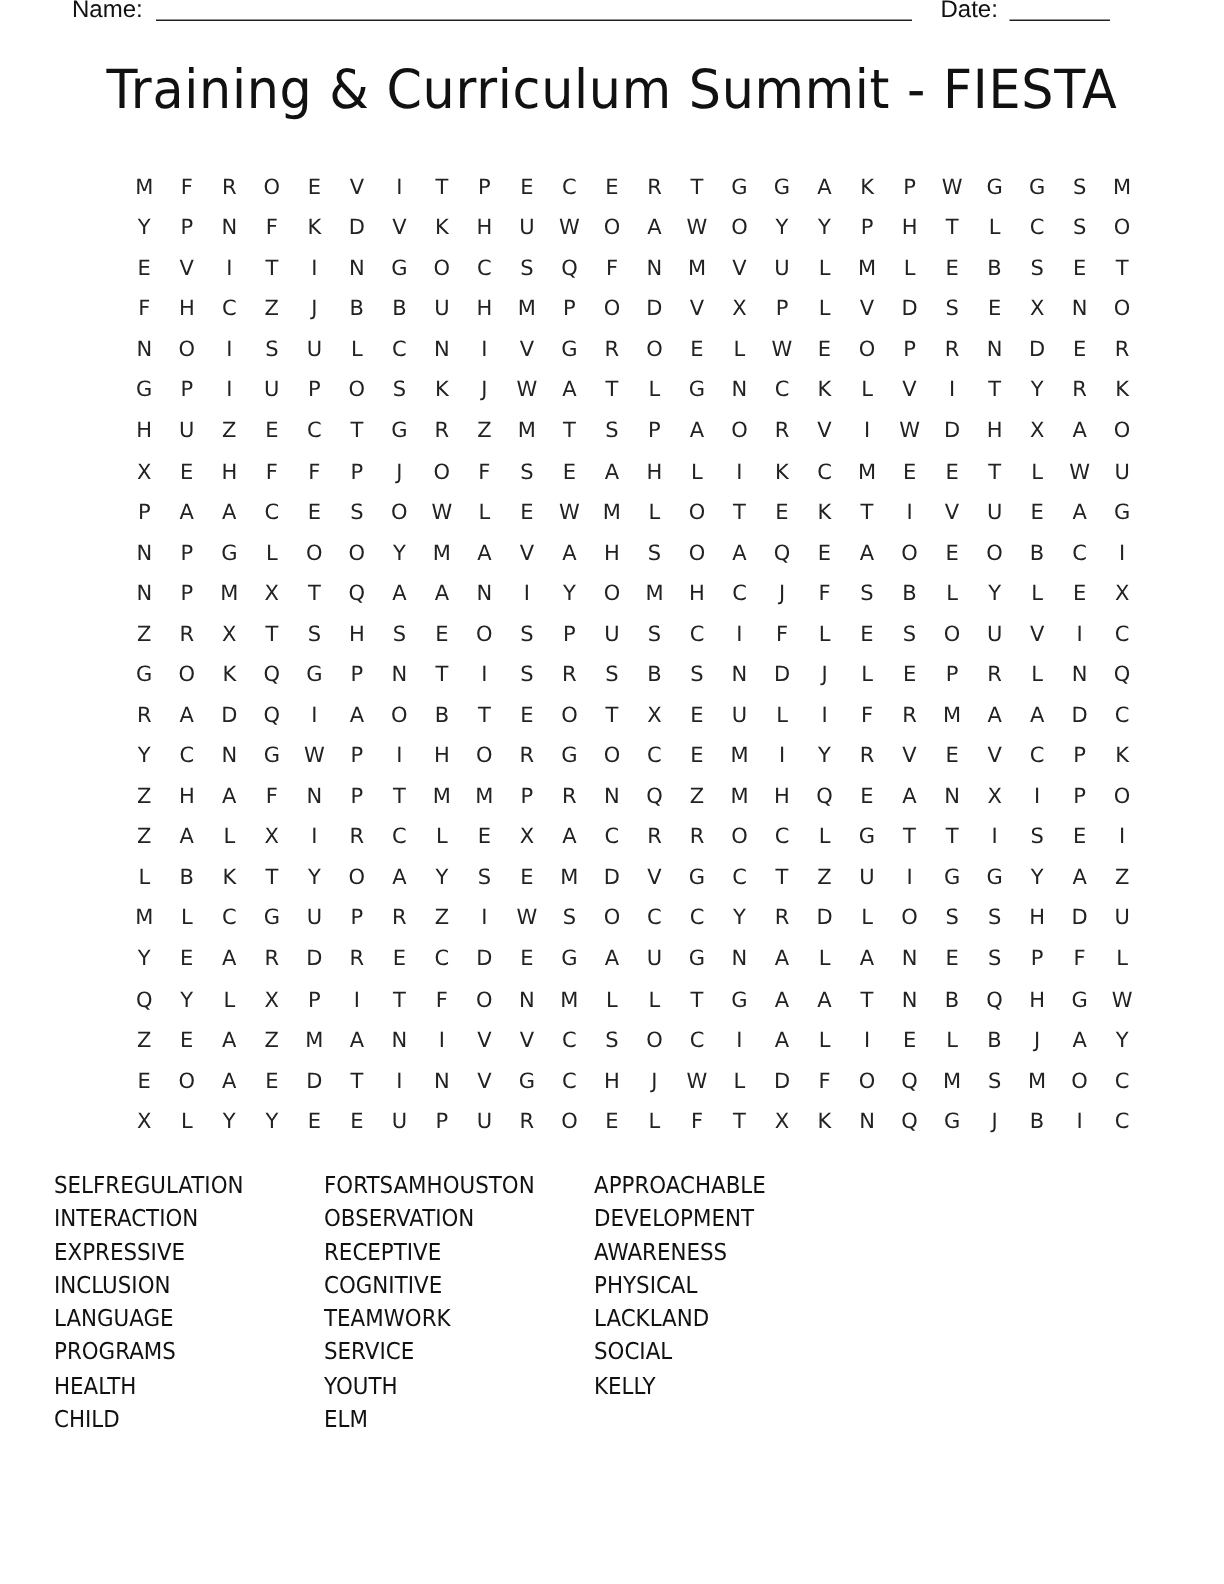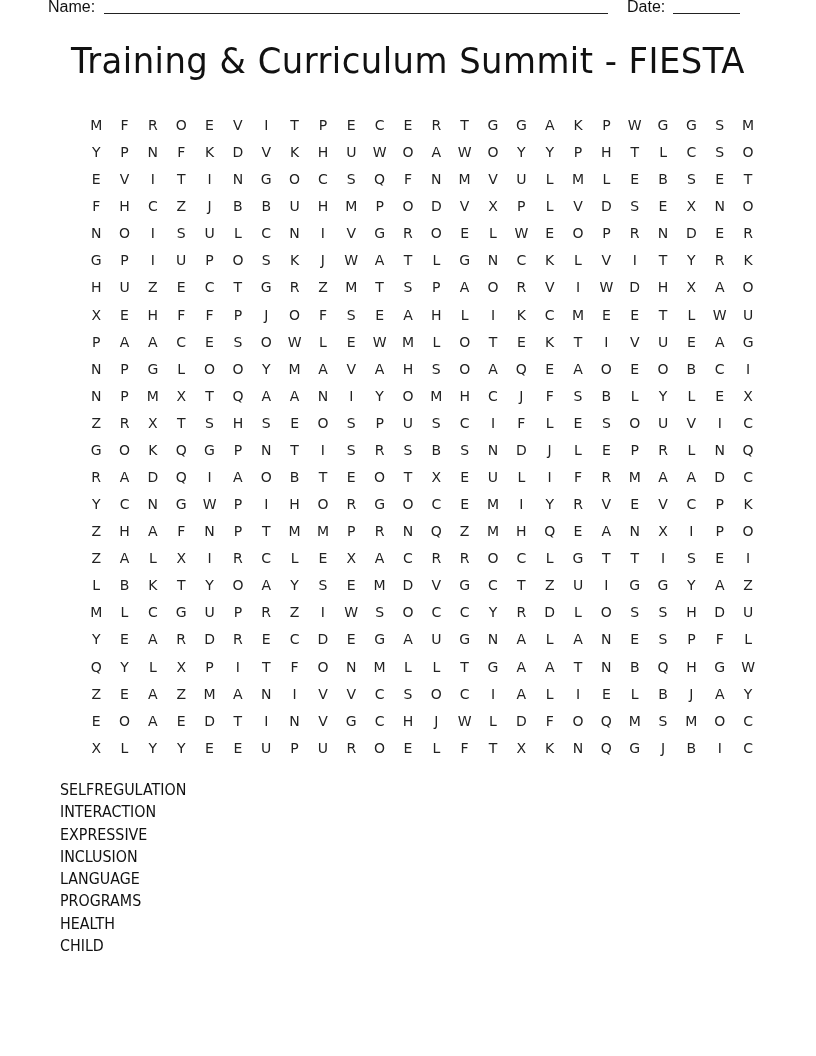--- a/index.html
+++ b/index.html
@@ -22,21 +22,21 @@
       position: absolute; left: 82px; top: 112px;
       display: grid;
       grid-template-columns: repeat(24, 28.35px);
       grid-auto-rows: 27.08px;
     }
     .cell {
       font-family: "DejaVu Sans", sans-serif; font-size: 14px; color: #222;
       text-align: center; line-height: 27px;
     }
     .words {
-      position: absolute; left: 60px; top: 779px; width: 740px;
+      position: absolute; left: 36px; top: 779px; width: 740px;
       display: grid; grid-template-columns: 180px 180px 180px 180px;
     }
     .word-col { display: flex; flex-direction: column; }
     .word {
       font-family: "DejaVu Sans", sans-serif; font-size: 15.5px; color: #111;
       line-height: 22.3px; white-space: nowrap;
       transform: scaleX(0.92); transform-origin: left;
     }
   </style>
 </head>
@@ -634,13 +634,32 @@
     <div class="word-col">
       <div class="word">SELFREGULATION</div>
       <div class="word">INTERACTION</div>
       <div class="word">EXPRESSIVE</div>
       <div class="word">INCLUSION</div>
       <div class="word">LANGUAGE</div>
       <div class="word">PROGRAMS</div>
       <div class="word">HEALTH</div>
       <div class="word">CHILD</div>
     </div>
+    <div class="word-col">
+      <div class="word">FORTSAMHOUSTON</div>
+      <div class="word">OBSERVATION</div>
+      <div class="word">RECEPTIVE</div>
+      <div class="word">COGNITIVE</div>
+      <div class="word">TEAMWORK</div>
+      <div class="word">SERVICE</div>
+      <div class="word">YOUTH</div>
+      <div class="word">ELM</div>
+    </div>
+    <div class="word-col">
+      <div class="word">APPROACHABLE</div>
+      <div class="word">DEVELOPMENT</div>
+      <div class="word">AWARENESS</div>
+      <div class="word">PHYSICAL</div>
+      <div class="word">LACKLAND</div>
+      <div class="word">SOCIAL</div>
+      <div class="word">KELLY</div>
+    </div>
   </div>
 
 </body></html>

